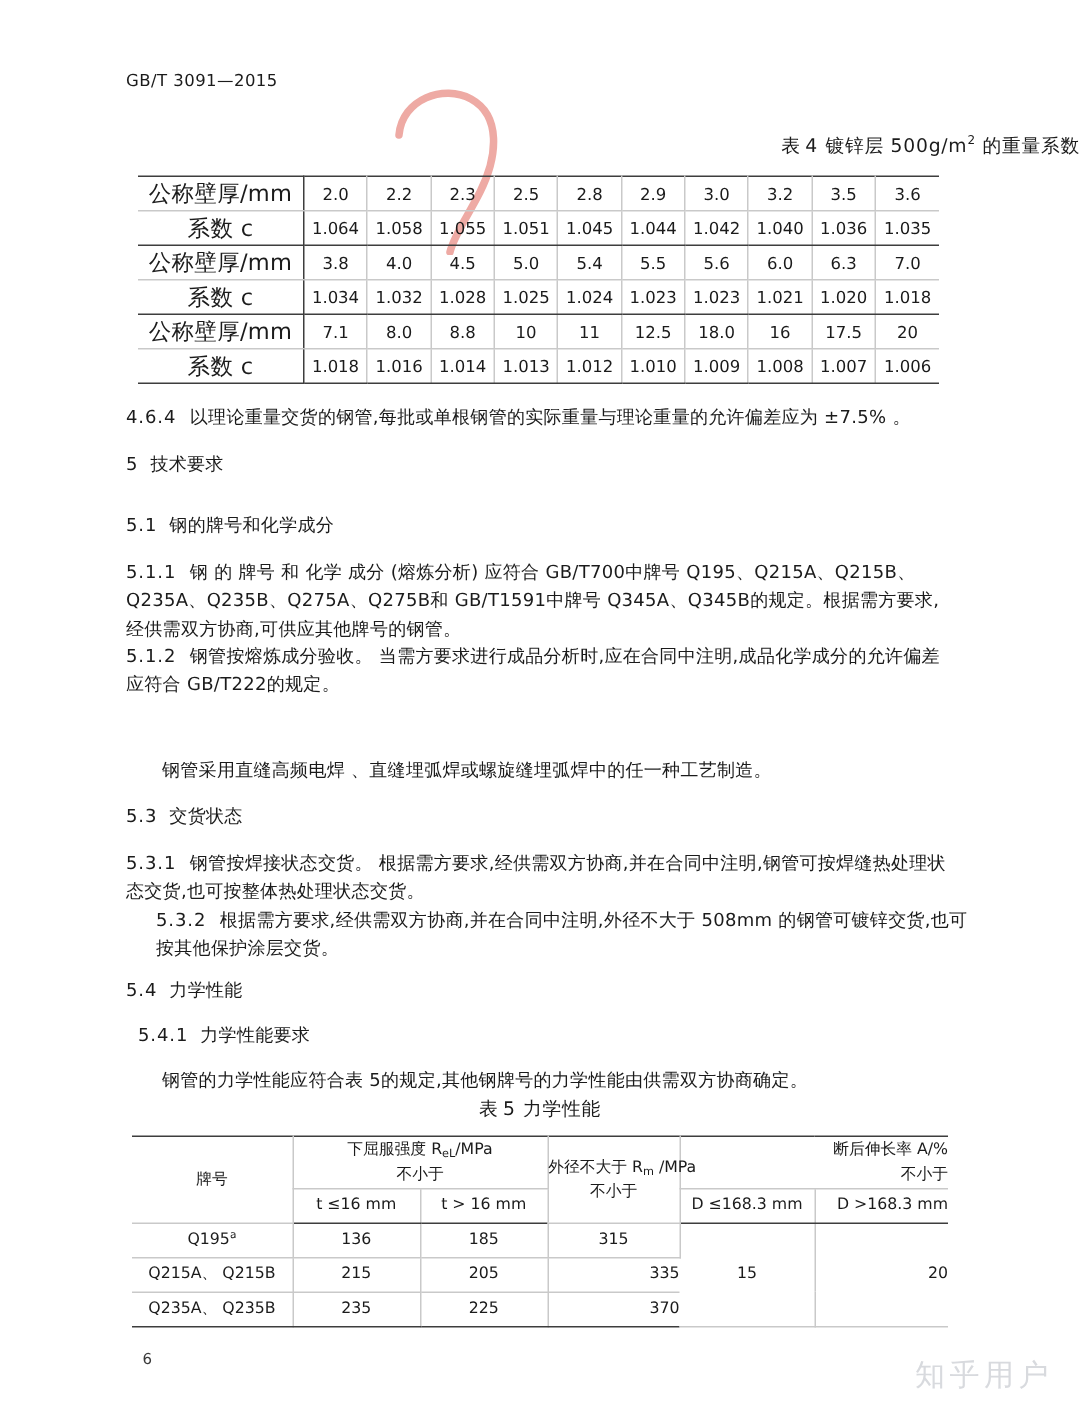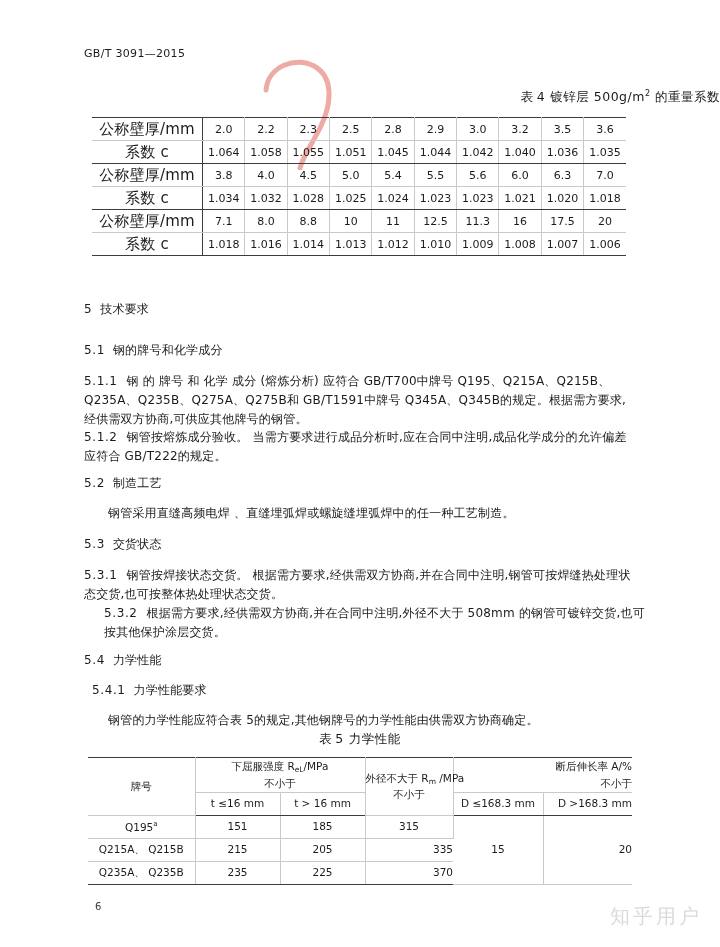--- a/index.html
+++ b/index.html
@@ -221,21 +221,21 @@
         </tr>
 
         <tr>
           <td class="hcell">公称壁厚/mm</td>
           <td>7.1</td>
           <td>8.0</td>
           <td>8.8</td>
           <td>10</td>
           <td>11</td>
           <td>12.5</td>
-          <td>11.3</td>
+          <td>18.0</td>
           <td>16</td>
           <td>17.5</td>
           <td>20</td>
         </tr>
         <tr>
           <td class="hcell">系数 c</td>
           <td>1.018</td>
           <td>1.016</td>
           <td>1.014</td>
           <td>1.013</td>
@@ -243,40 +243,40 @@
           <td>1.010</td>
           <td>1.009</td>
           <td>1.008</td>
           <td>1.007</td>
           <td>1.006</td>
         </tr>
       </tbody>
     </table>
   </div>
 
+  <div class="para" style="left:84px; top:269px; width:552px;">
+    <span class="num">4.6.4</span><span>以理论重量交货的钢管,每批或单根钢管的实际重量与理论重量的允许偏差应为 ±7.5% 。</span>
+  </div>
 
   <div class="para heading" style="left:84px; top:300px; width:552px;">
     <span class="num">5</span><span>技术要求</span>
   </div>
 
   <div class="para heading" style="left:84px; top:341px; width:552px;">
     <span class="num">5.1</span><span>钢的牌号和化学成分</span>
   </div>
 
   <div class="para" style="left:84px; top:372px; width:552px;">
     <span class="num">5.1.1</span><span>钢 的 牌号 和 化学 成分 (熔炼分析) 应符合 GB/T700中牌号 Q195、Q215A、Q215B、Q235A、Q235B、Q275A、Q275B和 GB/T1591中牌号 Q345A、Q345B的规定。根据需方要求,经供需双方协商,可供应其他牌号的钢管。</span>
   </div>
 
   <div class="para" style="left:84px; top:428px; width:552px;">
     <span class="num">5.1.2</span><span>钢管按熔炼成分验收。 当需方要求进行成品分析时,应在合同中注明,成品化学成分的允许偏差应符合 GB/T222的规定。</span>
   </div>
 
-  <div class="para heading" style="left:84px; top:474px; width:552px;">
-    <span class="num">5.2</span><span>制造工艺</span>
-  </div>
 
   <div class="para indent" style="left:84px; top:504px; width:552px;">
     <span>钢管采用直缝高频电焊 、直缝埋弧焊或螺旋缝埋弧焊中的任一种工艺制造。</span>
   </div>
 
   <div class="para heading" style="left:84px; top:535px; width:552px;">
     <span class="num">5.3</span><span>交货状态</span>
   </div>
 
   <div class="para" style="left:84px; top:566px; width:552px;">
@@ -331,21 +331,21 @@
         </tr>
         <tr class="thick-bottom">
           <td style="height:22px;">t ≤16 mm</td>
           <td>t &gt; 16 mm</td>
           <td>D ≤168.3 mm</td>
           <td>D &gt;168.3 mm</td>
         </tr>
 
         <tr>
           <td class="grade" style="height:22px;"><span>Q195</span><sup>a</sup></td>
-          <td>151</td>
+          <td>136</td>
           <td>185</td>
           <td>315</td>
           <td rowspan="3">15</td>
           <td rowspan="3">20</td>
         </tr>
         <tr>
           <td class="grade" style="height:22px;">Q215A、 Q215B</td>
           <td>215</td>
           <td>205</td>
           <td>335</td>

